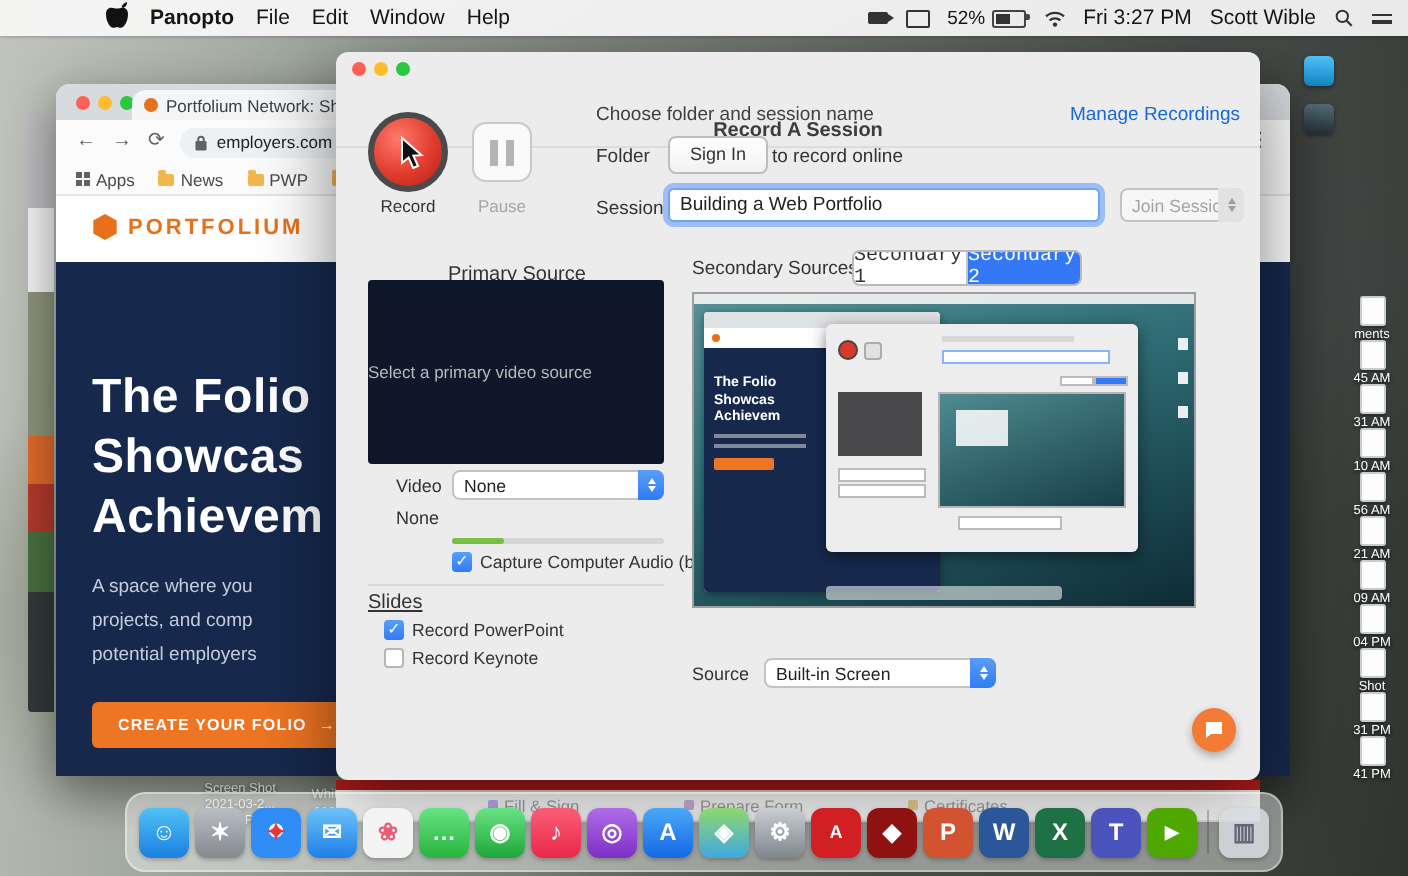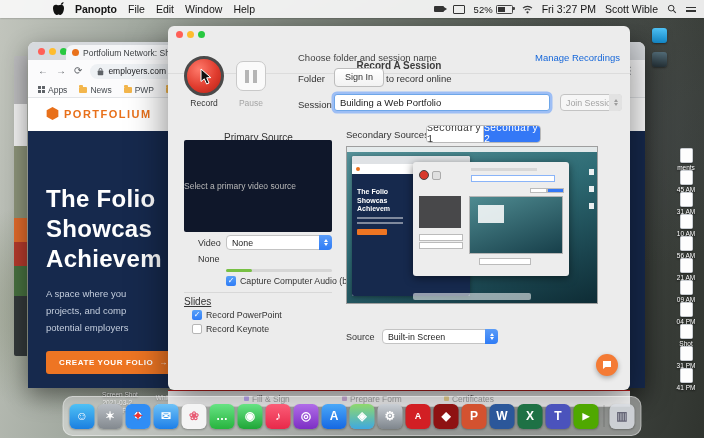--- a/index.html
+++ b/index.html
@@ -102,21 +102,21 @@
   .mdlg .mseg i{flex:1;background:#fff;border:0.5px solid #bbb;}
   .mdlg .mseg i.on{background:#3478f6;}
   .mdlg .mprim{position:absolute;left:6px;top:34px;width:42px;height:32px;background:#48484a;}
   .mdlg .msec{position:absolute;left:56px;top:34px;width:92px;height:56px;background:linear-gradient(160deg,#4f8b91,#173f4a);border:1px solid #b5b5b5;}
   .mdlg .msec i{position:absolute;left:8px;top:8px;width:26px;height:18px;background:rgba(255,255,255,.85);}
   .mdlg .mdd{position:absolute;background:#fff;border:1px solid #bbb;height:5px;}
   .micons{position:absolute;right:3px;top:22px;display:flex;flex-direction:column;gap:11px;}
   .micons i{width:5px;height:6px;background:rgba(255,255,255,.9);}
   .mdock{position:absolute;left:50%;transform:translateX(-50%);bottom:3px;width:118px;height:7px;background:rgba(255,255,255,.55);border-radius:2px;}
   
-  .acro{position:absolute;left:168px;top:390px;width:462px;height:15px;background:#f1f1f2;border-top:1px solid #b91c1c;border-bottom:1px solid #bfbfbf;z-index:20;}
+  .acro{position:absolute;left:168px;top:390px;width:462px;height:15px;background:#f1f1f2;border-top:5px solid #b91c1c;border-bottom:1px solid #bfbfbf;z-index:20;}
   .acro .it{position:absolute;top:0;height:15px;display:flex;align-items:center;gap:3px;font-size:8.4px;color:#3a3a3a;}
   .acro .it i{width:5px;height:5px;border-radius:1px;}
   
   .dock{position:absolute;left:50%;transform:translateX(-50%);bottom:2px;height:32px;display:flex;align-items:center;gap:3px;padding:3px 6px;background:rgba(246,246,246,.45);border:1px solid rgba(255,255,255,.4);border-radius:10px;z-index:55;}
   .dk{width:25px;height:25px;border-radius:6px;display:flex;align-items:center;justify-content:center;color:#fff;font-size:12px;font-weight:bold;line-height:1;box-shadow:0 1px 2px rgba(0,0,0,.25);}
   .dk-sep{width:1px;height:22px;background:rgba(60,60,60,.3);margin:0 2px;}
   .c-finder{background:linear-gradient(180deg,#4fc1f5,#1b7fe0);}
   .c-launchpad{background:linear-gradient(#b9bec4,#83898f);}
   .c-safari{background:radial-gradient(circle at 50% 45%,#e8f4ff 18%,#2f8df5 20%);color:#e33;}
   .c-mail{background:linear-gradient(#6ec2f7,#1d7fe8);}
@@ -286,21 +286,21 @@
 
   <div class="acro">
     <span class="it" style="left:76px;">
         <i style="background:#7a4ff0;"></i>
         <span>Fill &amp; Sign</span>
       </span>
     <span class="it" style="left:174px;">
         <i style="background:#9b59b6;"></i>
         <span>Prepare Form</span>
       </span>
-    <span class="it" style="left:276px;">
+    <span class="it" style="left:286px;">
         <i style="background:#d4a017;"></i>
         <span>Certificates</span>
       </span>
   </div>
 
   <div class="dlg">
     <div class="dtitle">Record A Session</div>
     <span class="dot" style="left:8px;background:#ff5f57;"></span>
     <span class="dot" style="left:19px;background:#febc2e;"></span>
     <span class="dot" style="left:30px;background:#28c840;"></span>

